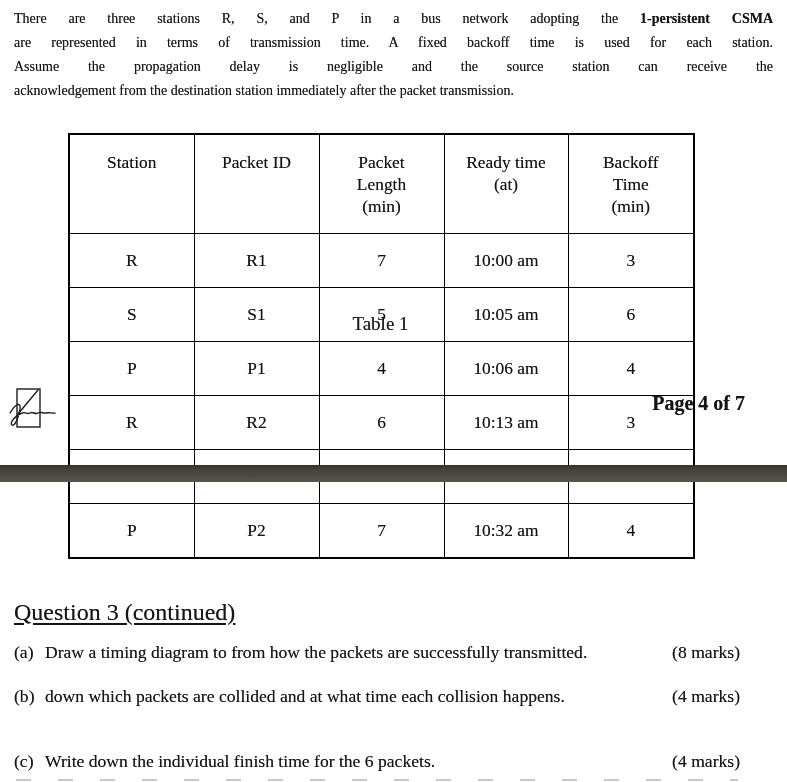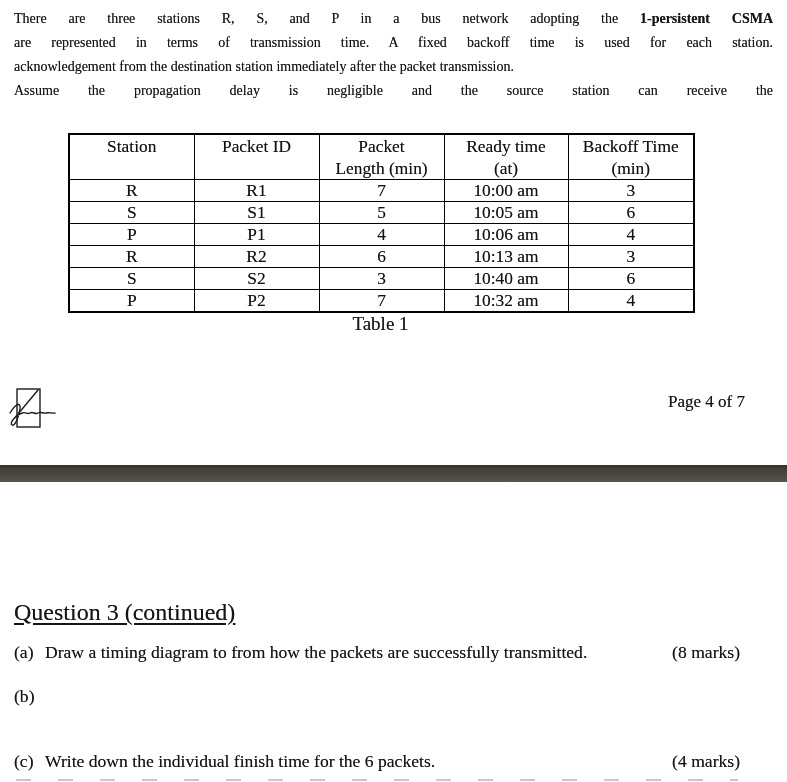--- a/index.html
+++ b/index.html
@@ -45,21 +45,21 @@
     table-layout: fixed;
     width: 625px;
     border: 2px solid #000;
     font-size: 17.4px;
     color: #121212;
     text-shadow: 0 0 0.4px rgba(0,0,0,0.5);
   }
   table.packet th, table.packet td {
     border: 1px solid #000;
     text-align: center;
-    padding: 0;
+    padding: 16px;
     font-weight: normal;
   }
   table.packet th {
     vertical-align: top;
     white-space: pre-line;
     line-height: 22px;
     height: 44px;
   }
   table.packet td {
     height: 21px;
@@ -80,22 +80,23 @@
     position: absolute;
     left: 8px;
     top: 383px;
     width: 50px;
     height: 48px;
   }
   .page-number {
     position: absolute;
     top: 392px;
     right: 42px;
-    font-size: 17px;
+    font-size: 20px;
     text-shadow: 0 0 0.4px rgba(0,0,0,0.5);
+    font-weight: bold;
   }
 
   
   .separator-bar {
     position: absolute;
     left: 0;
     top: 465px;
     width: 787px;
     height: 17px;
     background: linear-gradient(180deg, #34312a 0%, #454139 25%, #4c4841 60%, #5a564d 100%);
@@ -150,22 +151,22 @@
     background: repeating-linear-gradient(90deg, #9b9b98 0 15px, transparent 15px 42px);
     opacity: 0.55;
   }
 </style>
 </head>
 <body>
 
 <div class="para">
   <div class="jline"><span>There are three stations R, S, and P in a bus network adopting the</span> <b>1-persistent CSMA</b></div>
   <div class="jline">are represented in terms of transmission time. A fixed backoff time is used for each station.</div>
+  <div class="jline">Assume the propagation delay is negligible and the source station can receive the</div>
   <div class="jline last">acknowledgement from the destination station immediately after the packet transmission.</div>
-  <div class="jline">Assume the propagation delay is negligible and the source station can receive the</div>
 </div>
 
 <div class="tablewrap">
   <table class="packet">
     <colgroup>
       <col style="width:125px">
         <col style="width:125px">
         <col style="width:125px">
         <col style="width:124px">
         <col style="width:126px">
@@ -245,20 +246,24 @@
 
 <div class="q-item" id="item-a">
   <span class="q-label">(a)</span>
   <span class="q-text">Draw a timing diagram to from how the packets are successfully transmitted.</span>
   <span class="q-marks">(8 marks)</span>
 </div>
 
 <div class="q-item" id="item-b">
   <span class="q-label">(b)</span>
   <div class="q-body">
+    <div class="line2-row">
+      <span>down which packets are collided and at what time each collision happens.</span>
+      <span class="q-marks">(4 marks)</span>
+    </div>
   </div>
 </div>
 
 <div class="q-item" id="item-c">
   <span class="q-label">(c)</span>
   <span class="q-text">Write down the individual finish time for the 6 packets.</span>
   <span class="q-marks">(4 marks)</span>
 </div>
 
 <div class="bottom-fragment"></div>

